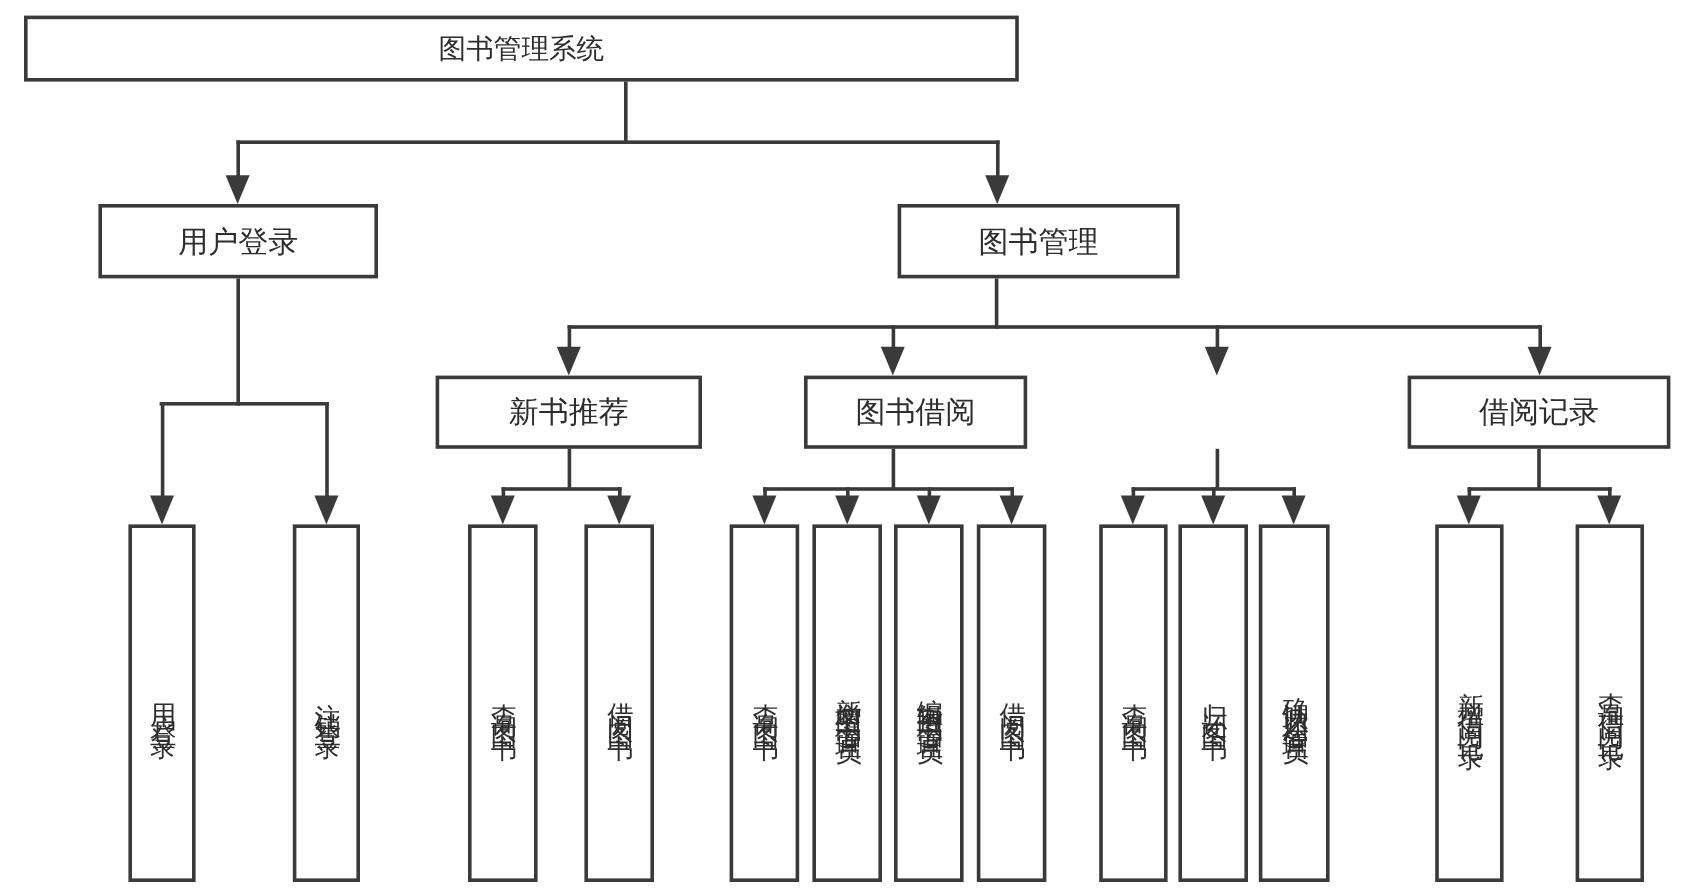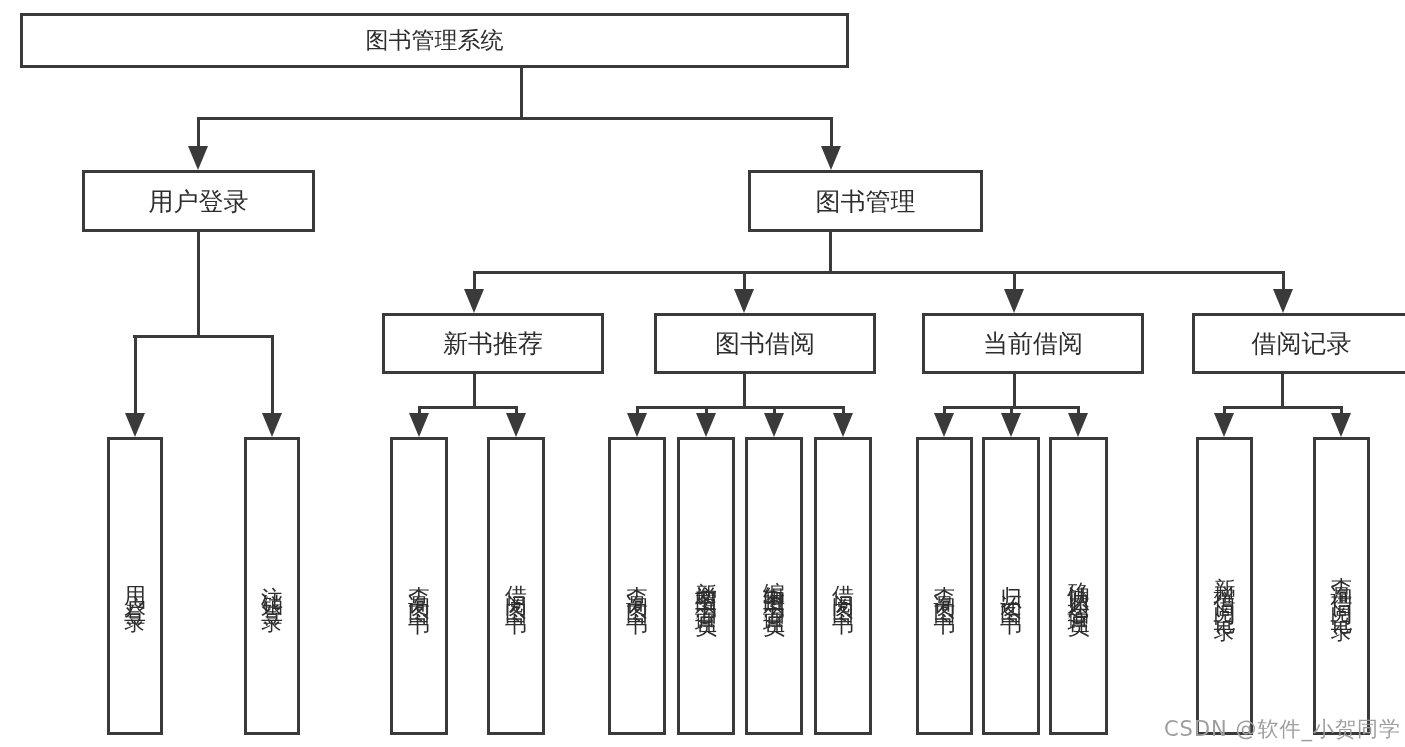--- a/index.html
+++ b/index.html
@@ -3,21 +3,21 @@
 <meta charset="utf-8">
 <style>
   html,body{margin:0;padding:0;background:#fff;}
   body{font-family:"DejaVu Sans","Liberation Sans",sans-serif;}
   #stage{position:relative;width:1405px;height:747px;background:#ffffff;overflow:hidden;}
 
   .box{position:absolute;box-sizing:border-box;border:3px solid #3a3a3a;background:#ffffff;
        display:flex;align-items:center;justify-content:center;color:#2d2d2d;}
   .root{left:20px;top:13px;width:829px;height:55px;font-size:23px;}
   .lvl{height:62px;font-size:25px;}
-  .lvl3{top:313px;height:61px;font-size:25px;margin-left:19px;}
+  .lvl3{top:313px;height:61px;font-size:25px;}
   .leaf{top:437px;height:298px;font-size:22px;}
   .vtext{writing-mode:vertical-rl;text-orientation:mixed;letter-spacing:9px;white-space:nowrap;}
   .leaf.long .vtext{letter-spacing:5px;}
 
   .line{position:absolute;background:#3a3a3a;}
   .vline{width:3px;}
   .hline{height:3px;}
   .arrow{position:absolute;width:0;height:0;
          border-left:10px solid transparent;border-right:10px solid transparent;
          border-top:24px solid #3a3a3a;}
@@ -37,25 +37,22 @@
   <div class="box lvl" style="left:82px;top:170px;width:233px;">
     <span>用户登录</span>
   </div>
   <div class="box lvl" style="left:712px;top:170px;width:235px;margin-left:36px;">
     <span>图书管理</span>
   </div>
 
   <div class="box lvl3" style="left:363px;width:222px;">
     <span>新书推荐</span>
   </div>
-  <div class="box lvl3" style="left:635px;width:222px;">
+  <div class="box lvl3" style="left:670px;width:186px;">
     <span>图书借阅</span>
-  </div>
-  <div class="box lvl3" style="left:903px;width:222px;">
-    <span>当前借阅</span>
   </div>
   <div class="box lvl3" style="left:1173px;width:219px;">
     <span>借阅记录</span>
   </div>
 
   <div class="box leaf" style="left:107px;width:56px;">
     <span class="vtext">用户登录</span>
   </div>
   <div class="box leaf" style="left:244px;width:56px;">
     <span class="vtext">注销登录</span>
@@ -91,21 +88,20 @@
     <span class="vtext">确认归还（管理员）</span>
   </div>
 
   <div class="box leaf" style="left:1196px;width:57px;">
     <span class="vtext">新增借阅记录</span>
   </div>
   <div class="box leaf" style="left:1313px;width:57px;">
     <span class="vtext">查询借阅记录</span>
   </div>
 
-  <div class="watermark">CSDN @软件_小贺同学</div>
 <div class="line vline" style="left: 520px; top: 68px; height: 50px;"></div>
     <div class="line vline" style="left: 197px; top: 117px; height: 32px;"></div>
     <div class="line vline" style="left: 830px; top: 117px; height: 32px;"></div>
     <div class="line vline" style="left: 197px; top: 232px; height: 106px;"></div>
     <div class="line vline" style="left: 829px; top: 232px; height: 42px;"></div>
     <div class="line vline" style="left: 473px; top: 271px; height: 22px;"></div>
     <div class="line vline" style="left: 743px; top: 271px; height: 22px;"></div>
     <div class="line vline" style="left: 1013px; top: 271px; height: 22px;"></div>
     <div class="line vline" style="left: 1282px; top: 271px; height: 22px;"></div>
     <div class="line vline" style="left: 473px; top: 374px; height: 34px;"></div>

